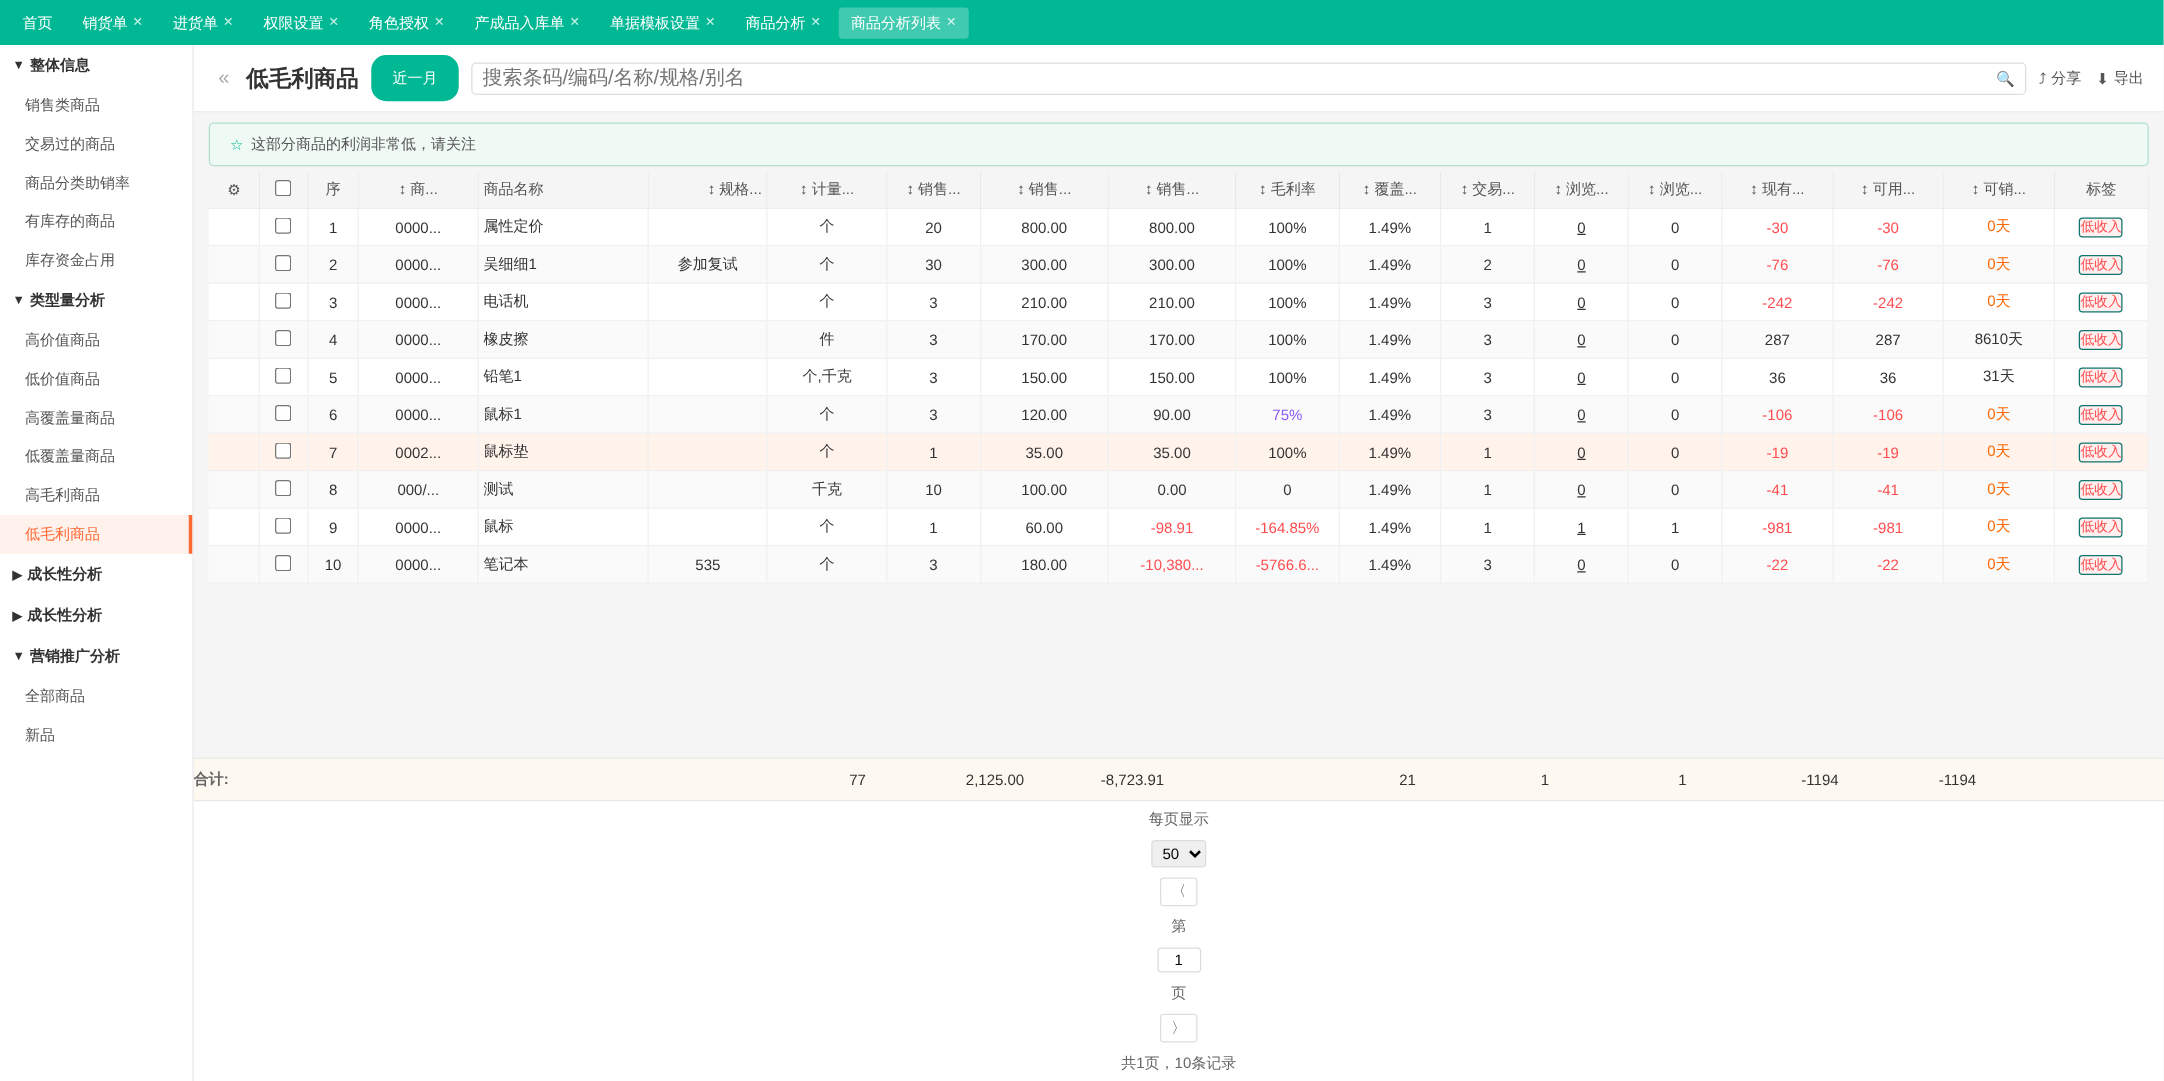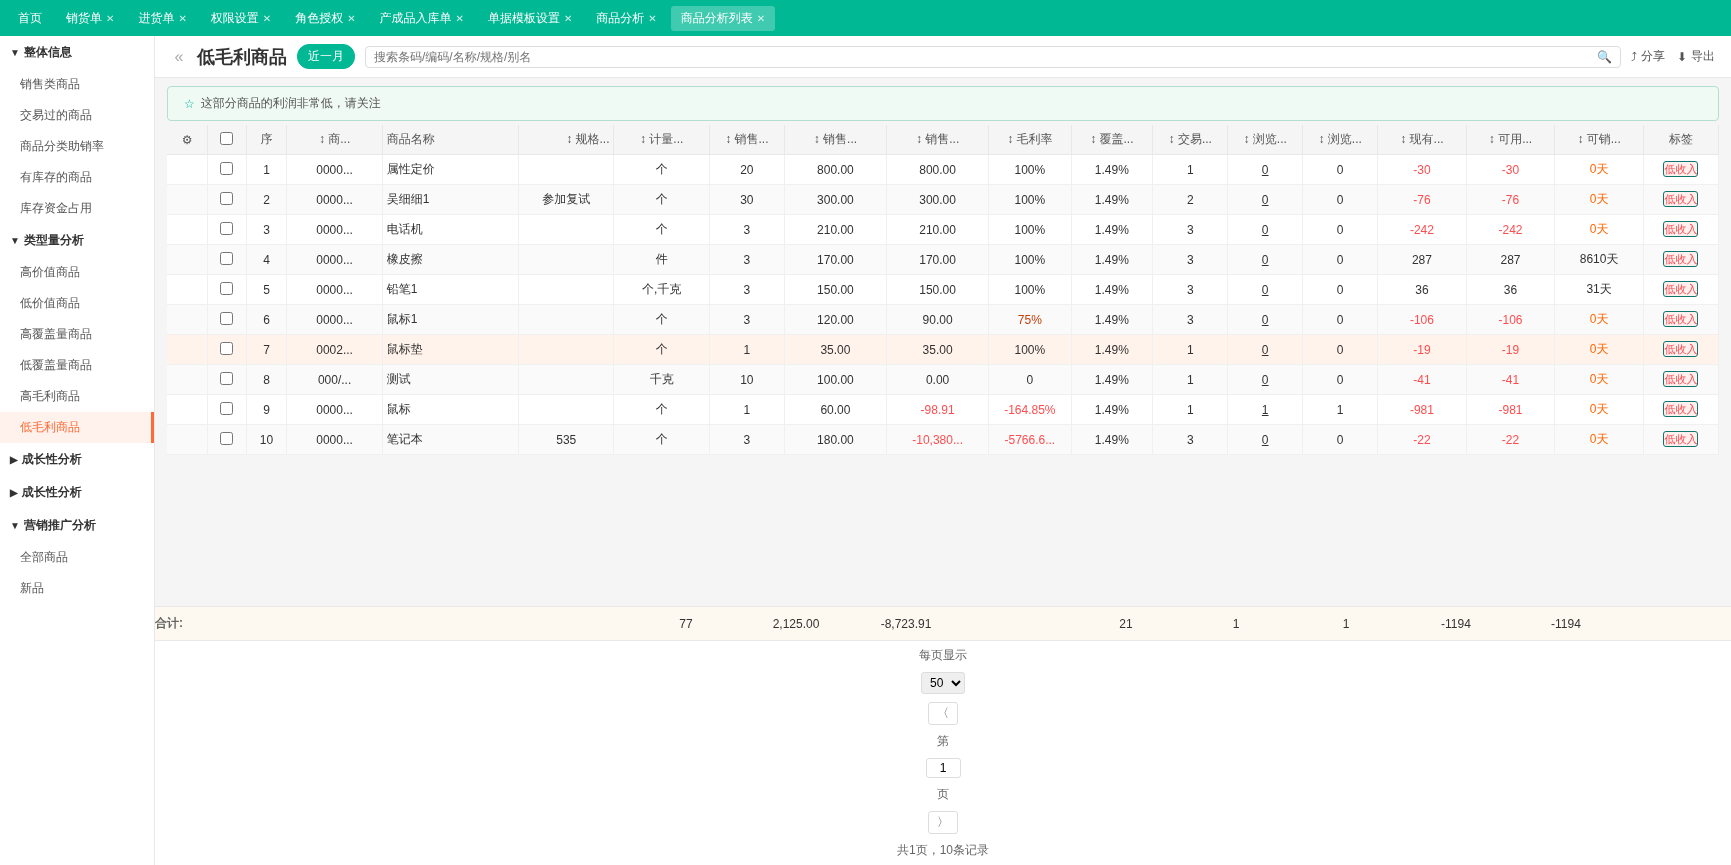--- a/index.html
+++ b/index.html
@@ -76,42 +76,42 @@
       border-bottom: 1px solid #e8e8e8;
       gap: 10px;
     }
     .page-title {
       font-size: 18px;
       font-weight: bold;
       color: #333;
     }
     .tab-btn {
       padding: 3px 10px;
-      border: 1px solid #404040;
+      border: 7px solid #404040;
       border-radius: 12px;
       cursor: pointer;
       font-size: 12px;
       color: #555;
       background: #fff;
     }
     .tab-btn.active { background: #00b894; color: #fff; border-color: #00b894; }
     .search-box {
       flex: 1;
       display: flex;
       align-items: center;
       border: 1px solid #ddd;
       border-radius: 4px;
       padding: 3px 8px;
       background: #fff;
     }
     .search-box input {
       border: none;
       outline: none;
       width: 100%;
-      font-size: 12px;
+      font-size: 16px;
       color: #999;
     }
     .header-actions {
       display: flex;
       align-items: center;
       gap: 12px;
       margin-left: auto;
     }
     .header-btn {
       display: flex;
@@ -520,21 +520,21 @@
       <td></td>
       <td><input type="checkbox" style=""></td>
       <td>6</td>
       <td>0000...</td>
       <td style="text-align:left;">鼠标1</td>
       <td></td>
       <td>个</td>
       <td>3</td>
       <td>120.00</td>
       <td style="color:#333">90.00</td>
-      <td style="color:#c2410c">75%</td>
+      <td style="color:#8b5cf6">75%</td>
       <td>1.49%</td>
       <td>3</td>
       <td><span class="underline-link">0</span></td>
       <td>0</td>
       <td style="color:#ff4d4f">-106</td>
       <td style="color:#ff4d4f">-106</td>
       <td style="color:#ff6600">0天</td>
       <td><span class="tag-low-income">低收入</span></td>
     </tr>
             <tr class="highlighted">

